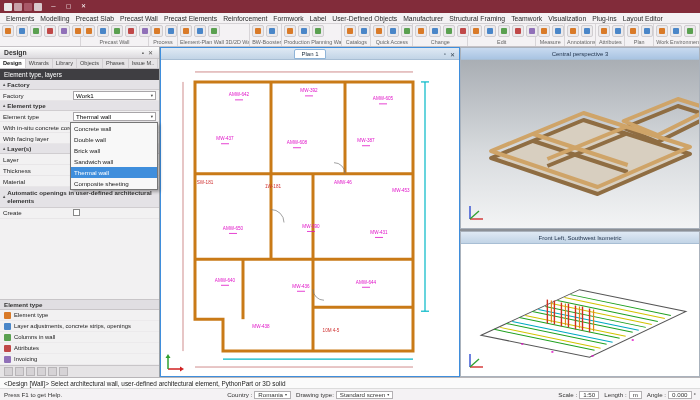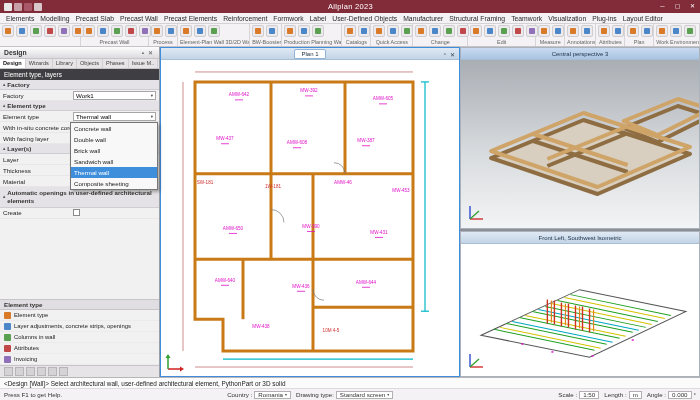--- a/index.html
+++ b/index.html
@@ -88,21 +88,20 @@
 
 <div class="app">
 
   <div class="titlebar">
     <div class="tb-appicons">
       <span class="app-ic a"></span>
       <span class="app-ic b"></span>
       <span class="app-ic c"></span>
       <span class="app-ic d"></span>
     </div>
-    <div class="tb-title">Allplan 2023</div>
     <div class="win-btns">
       <span class="win-btn">─</span>
       <span class="win-btn">▢</span>
       <span class="win-btn">✕</span>
     </div>
   </div>
 
   <div class="menubar">
     <span class="menu-item">Elements</span>
     <span class="menu-item">Modelling</span>

